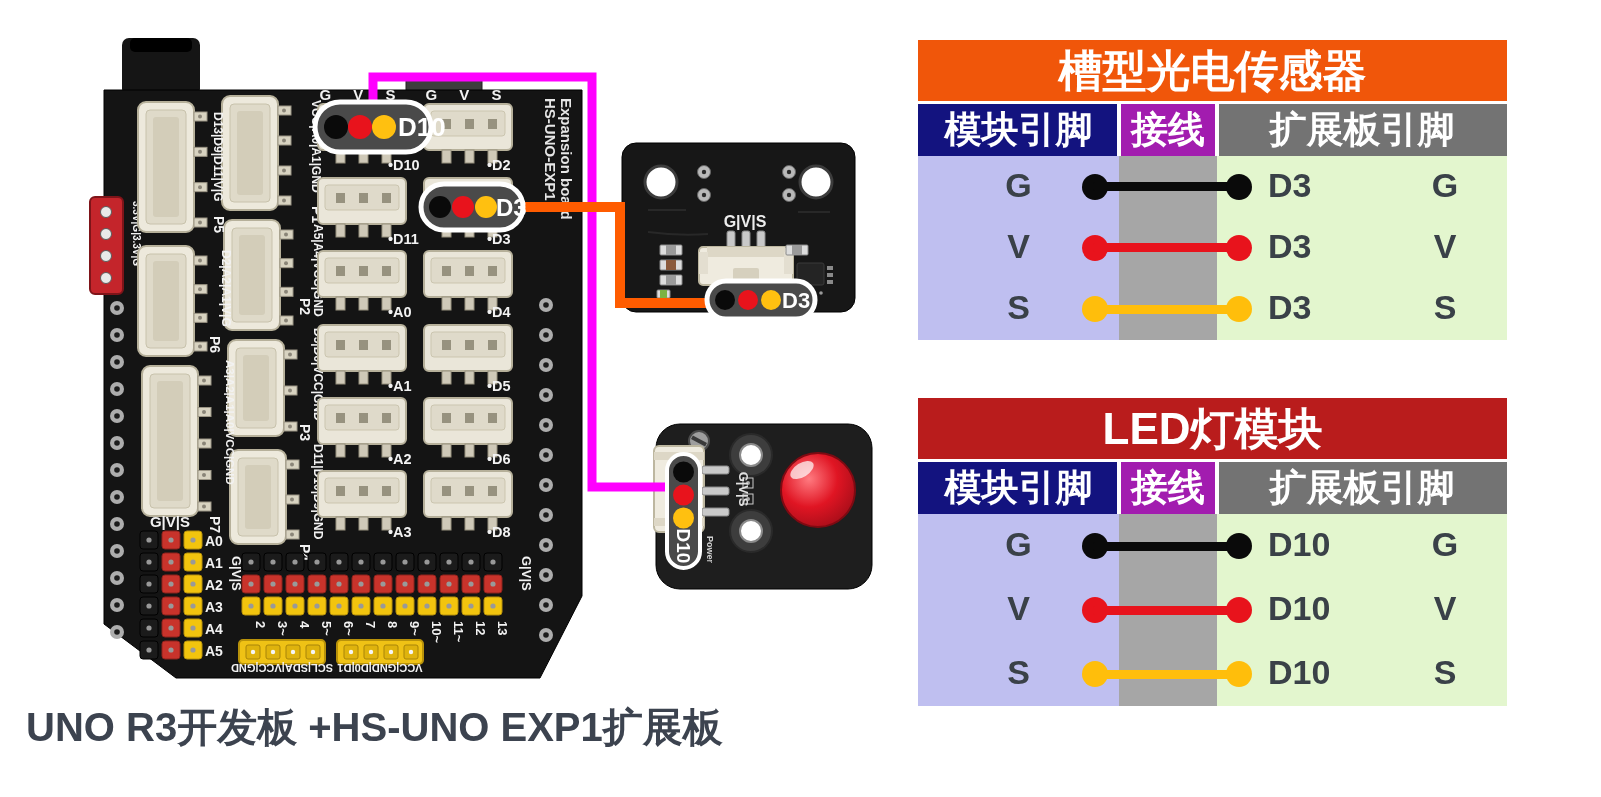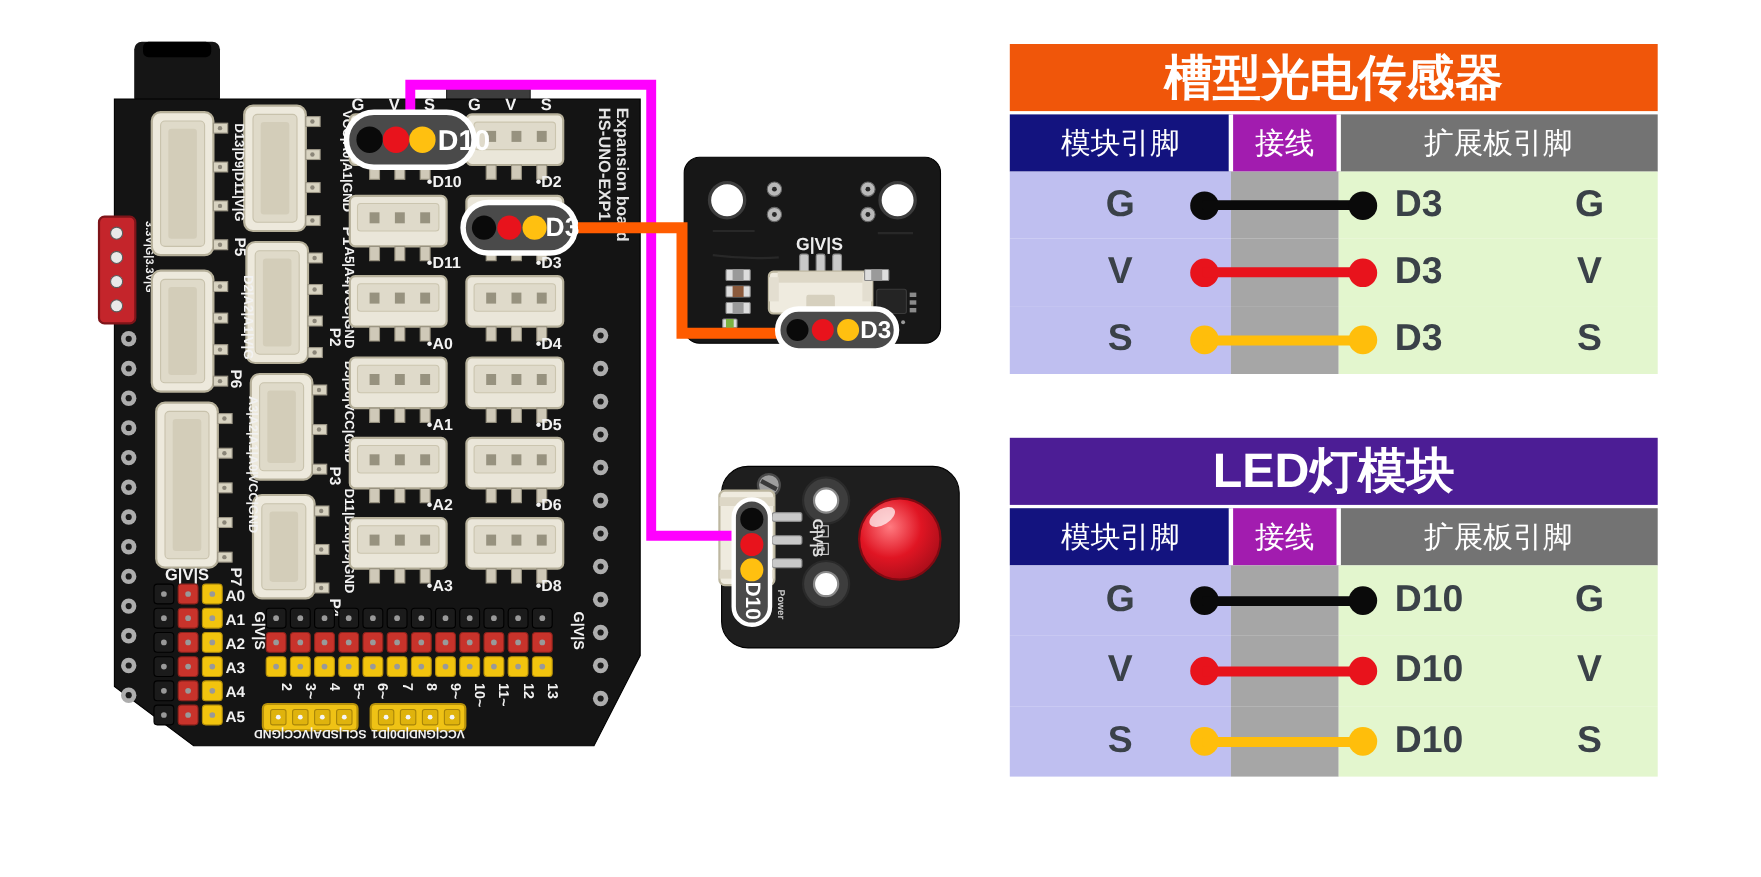--- a/index.html
+++ b/index.html
@@ -4,21 +4,21 @@
 <style>
   html,body{margin:0;padding:0}
   body{width:1601px;height:797px;background:#FFFFFF;font-family:"Liberation Sans",sans-serif;position:relative;overflow:hidden}
   .stage{position:absolute;inset:0}
   #scene{position:absolute;left:0;top:0}
   .caption{position:absolute;left:26px;top:700px;font-size:40px;font-weight:bold;color:#3C434F;white-space:nowrap}
   .wtable{position:absolute;left:918px;width:589px}
   #table-0{top:40px}
   #table-1{top:398px}
   .wt-title{height:61px;line-height:61px;text-align:center;color:#FFF;font-size:44px;font-weight:bold;margin-bottom:3px}
-  .wt-head{position:relative;display:flex;height:52px;color:#FFF;font-weight:normal;font-size:27px;text-align:center}
+  .wt-head{position:relative;display:flex;height:52px;color:#FFF;font-weight:bold;font-size:37px;text-align:center}
   .wt-head .h1{width:201px;background:#13137F;line-height:52px}
   .wt-head .h2{width:98px;background:#a21caf;line-height:52px}
   .wt-head .h3{width:290px;background:#737373;line-height:52px}
   .wt-sep{position:absolute;top:0;width:4px;height:52px;background:#FFF}
   .wt-body{display:flex;flex-direction:column}
   #table-0 .wt-body{height:184px}
   #table-1 .wt-body{height:192px}
   .wt-row{position:relative;flex:1;display:flex}
   .wt-row .c1{width:201px;background:#BFBFF0}
   .wt-row .c2{width:98px;background:#A6A6A6}
@@ -543,20 +543,21 @@
         <circle cx="771" cy="300" r="10" fill="#FFC010"></circle>
         <text x="782" y="300" fill="#FFF" font-size="22" font-weight="bold" dominant-baseline="central">D3</text>
         <rect x="667" y="454" width="33" height="114" rx="16.5" fill="#4A4A4A" stroke="#FFF" stroke-width="4"></rect>
         <circle cx="683.5" cy="472" r="10.5" fill="#0A0A0A"></circle>
         <circle cx="683.5" cy="495" r="10.5" fill="#E8131C"></circle>
         <circle cx="683.5" cy="518" r="10.5" fill="#FFC010"></circle>
         <text x="683.5" y="546" transform="rotate(90 683.5 546)" text-anchor="middle" dominant-baseline="central" fill="#FFF" font-size="19" font-weight="bold">D10</text>
       </g>
     </svg>
 
+  <div class="caption">UNO R3开发板 +HS-UNO EXP1扩展板</div>
 
   <div class="wtable" id="table-0">
     <div class="wt-title" style="background: rgb(240, 86, 10);">槽型光电传感器</div>
     <div class="wt-head">
       <div class="h1">模块引脚</div>
       <div class="h2">接线</div>
       <div class="h3">扩展板引脚</div>
       <div class="wt-sep" style="left:199px"></div>
       <div class="wt-sep" style="left:297px"></div>
     </div>
@@ -591,21 +592,21 @@
           <span class="rowlabel bpin">D3</span>
           <span class="rowlabel bletter">S</span>
           <span class="wirebar" style="color: rgb(255, 190, 11);">
             <span class="bar"></span>
           </span>
         </div>
       </div>
   </div>
 
   <div class="wtable" id="table-1">
-    <div class="wt-title" style="background: #4c1d95;">LED灯模块</div>
+    <div class="wt-title" style="background: #b91c1c;">LED灯模块</div>
     <div class="wt-head">
       <div class="h1">模块引脚</div>
       <div class="h2">接线</div>
       <div class="h3">扩展板引脚</div>
       <div class="wt-sep" style="left:199px"></div>
       <div class="wt-sep" style="left:297px"></div>
     </div>
     <div class="wt-body">
         <div class="wt-row">
           <div class="c1"></div>

